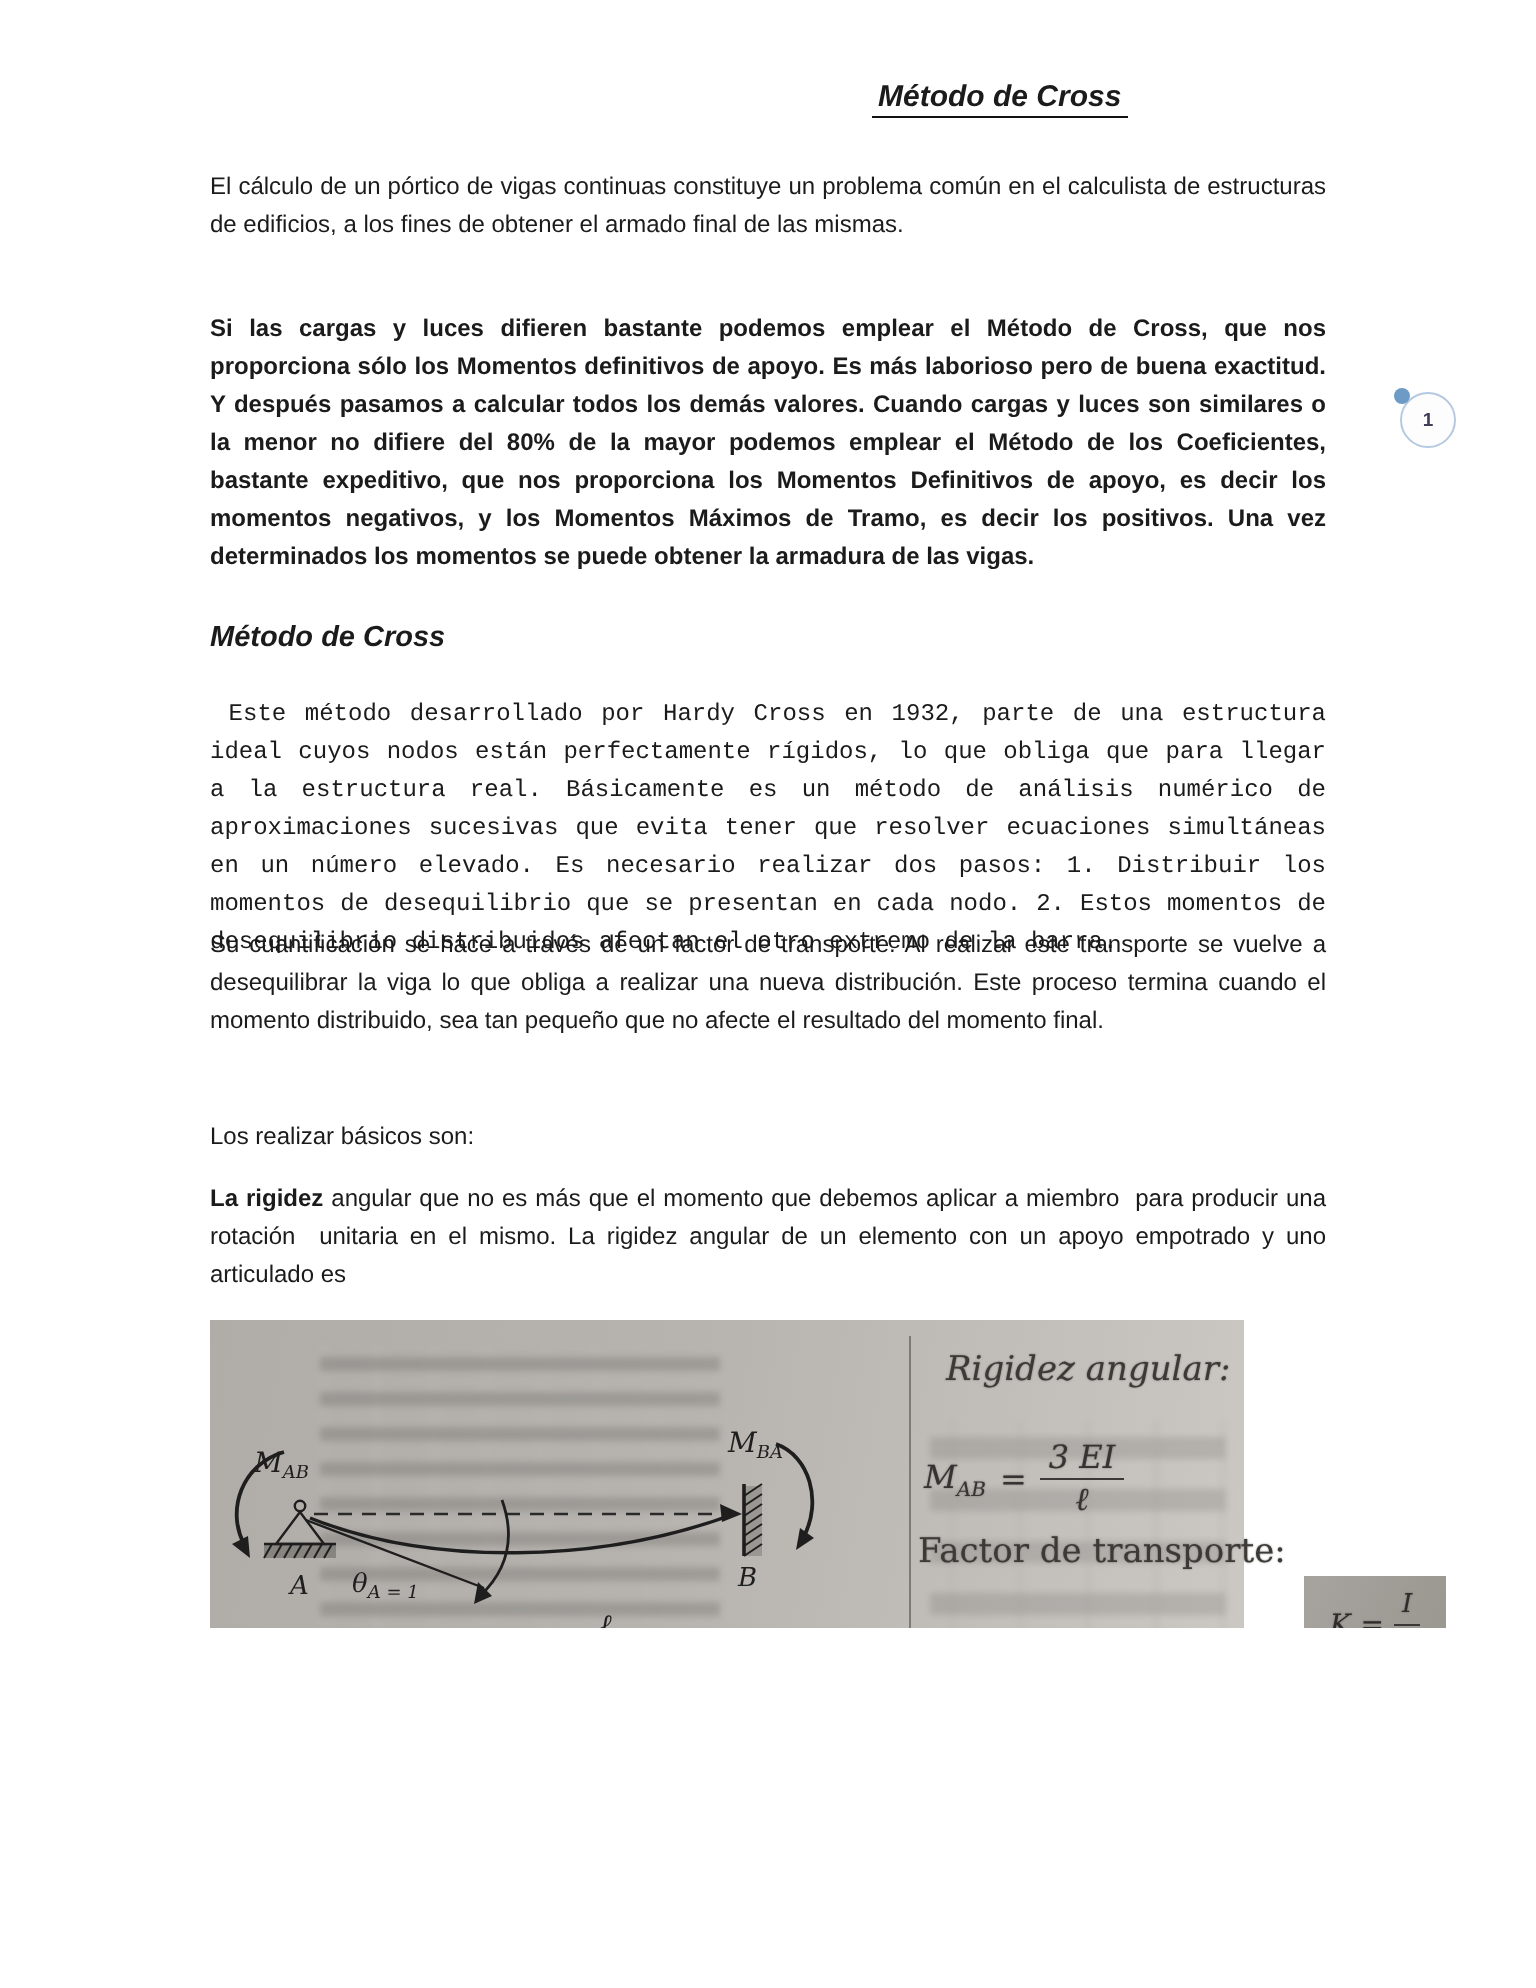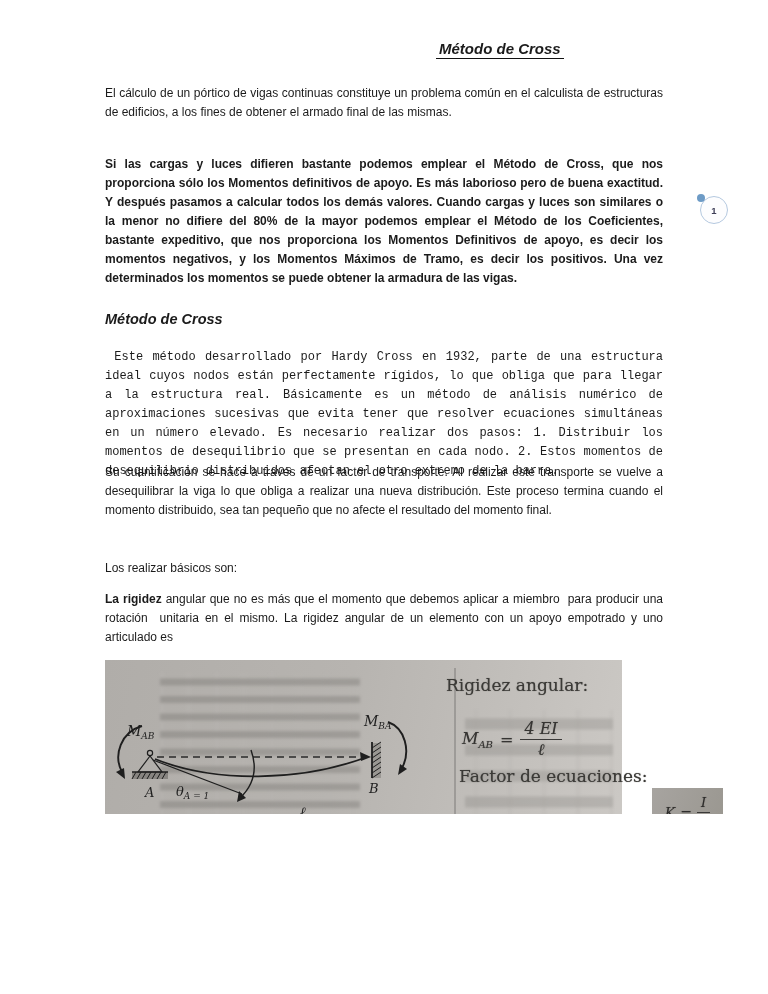--- a/index.html
+++ b/index.html
@@ -23,21 +23,21 @@
   .smudge{position:absolute;filter:blur(1.7px);}
   .s1{left:55px;top:12px;width:200px;height:192px;opacity:.5;
       background:repeating-linear-gradient(180deg,transparent 0 6px,rgba(92,90,86,.55) 7px 13px,transparent 14px 17.5px),
                  repeating-linear-gradient(90deg,rgba(183,180,176,.9) 0 4px,transparent 4px 26px,rgba(183,180,176,.85) 26px 31px,transparent 31px 55px);}
   .s2{left:360px;top:50px;width:148px;height:140px;opacity:.32;
       background:repeating-linear-gradient(180deg,transparent 0 8px,rgba(90,88,84,.6) 9px 19px,transparent 20px 26px),
                  repeating-linear-gradient(90deg,transparent 0 9px,rgba(183,180,176,.9) 9px 13px,transparent 13px 34px);}
   .scan svg{position:absolute;left:0;top:0;}
   .scan-label{position:absolute;font-family:"DejaVu Serif",serif;color:#3b3a37;
         text-shadow:0 0 1px rgba(96,94,90,.85);white-space:nowrap;}
-  #rigidez{left:341px;top:15px;font-size:17px;}
+  #rigidez{left:368px;top:15px;font-size:17px;font-style:italic;}
   #factor{left:354px;top:106px;font-size:17px;}
   .formula{position:absolute;display:flex;align-items:center;gap:7px;
         font-family:"DejaVu Serif",serif;font-style:italic;color:#353432;font-size:16px;
         text-shadow:0 0 1px rgba(96,94,90,.8);}
   #f1{left:357px;top:60px;} #f2{left:357px;top:168px;}
   .fsub{font-size:10px;}
   .frac{display:inline-flex;flex-direction:column;align-items:center;line-height:1.15;}
   .frac .top{border-bottom:1.3px solid #3a3938;padding:0 4px 1px;}
   .frac .bot{padding-top:1px;}
 
@@ -144,25 +144,25 @@
         <text x="71" y="136" font-size="13"><tspan>θ</tspan><tspan dy="3" font-size="9">A = 1</tspan></text>
         <text x="195" y="157" font-size="14">ℓ</text>
       </g>
     </svg>
 
     <div class="scan-label" id="rigidez">Rigidez angular:</div>
     <div class="formula" id="f1">
       <span><span>M</span><sub class="fsub">AB</sub></span>
       <span>=</span>
       <span class="frac">
-          <span class="top">4 EI</span>
+          <span class="top">3 EI</span>
           <span class="bot">ℓ</span>
         </span>
     </div>
-    <div class="scan-label" id="factor">Factor de ecuaciones:</div>
+    <div class="scan-label" id="factor">Factor de transporte:</div>
     <div class="formula" id="f2">
       <span class="frac">
         <span class="top"><span>M</span><sub class="fsub">BA</sub></span>
         <span class="bot"><span>M</span><sub class="fsub">AB</sub></span>
       </span>
       <span>=</span>
       <span class="frac">
           <span class="top">1</span>
           <span class="bot">2</span>
         </span>

